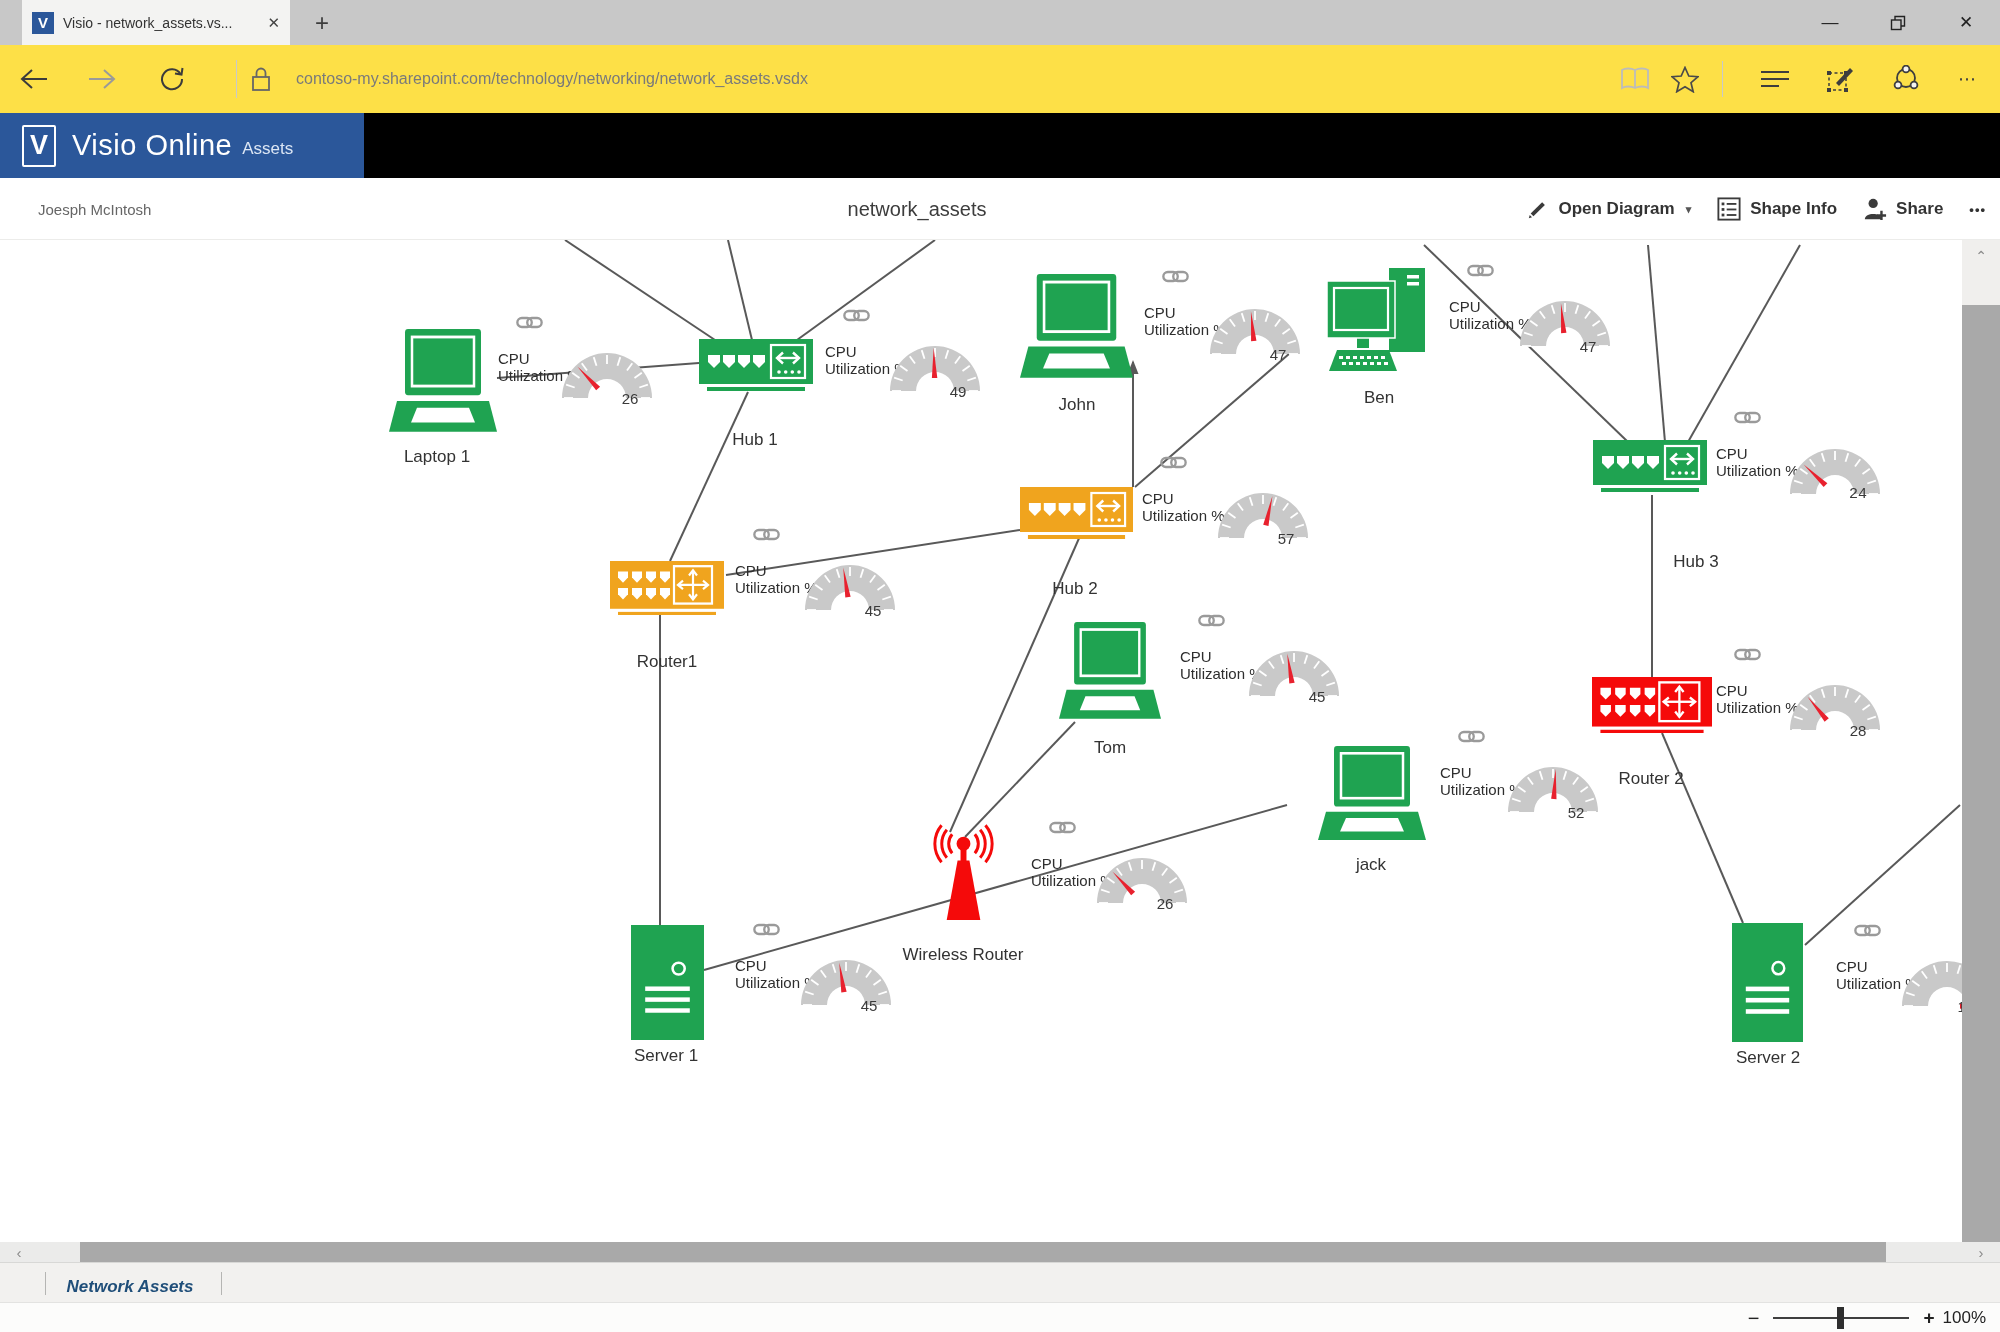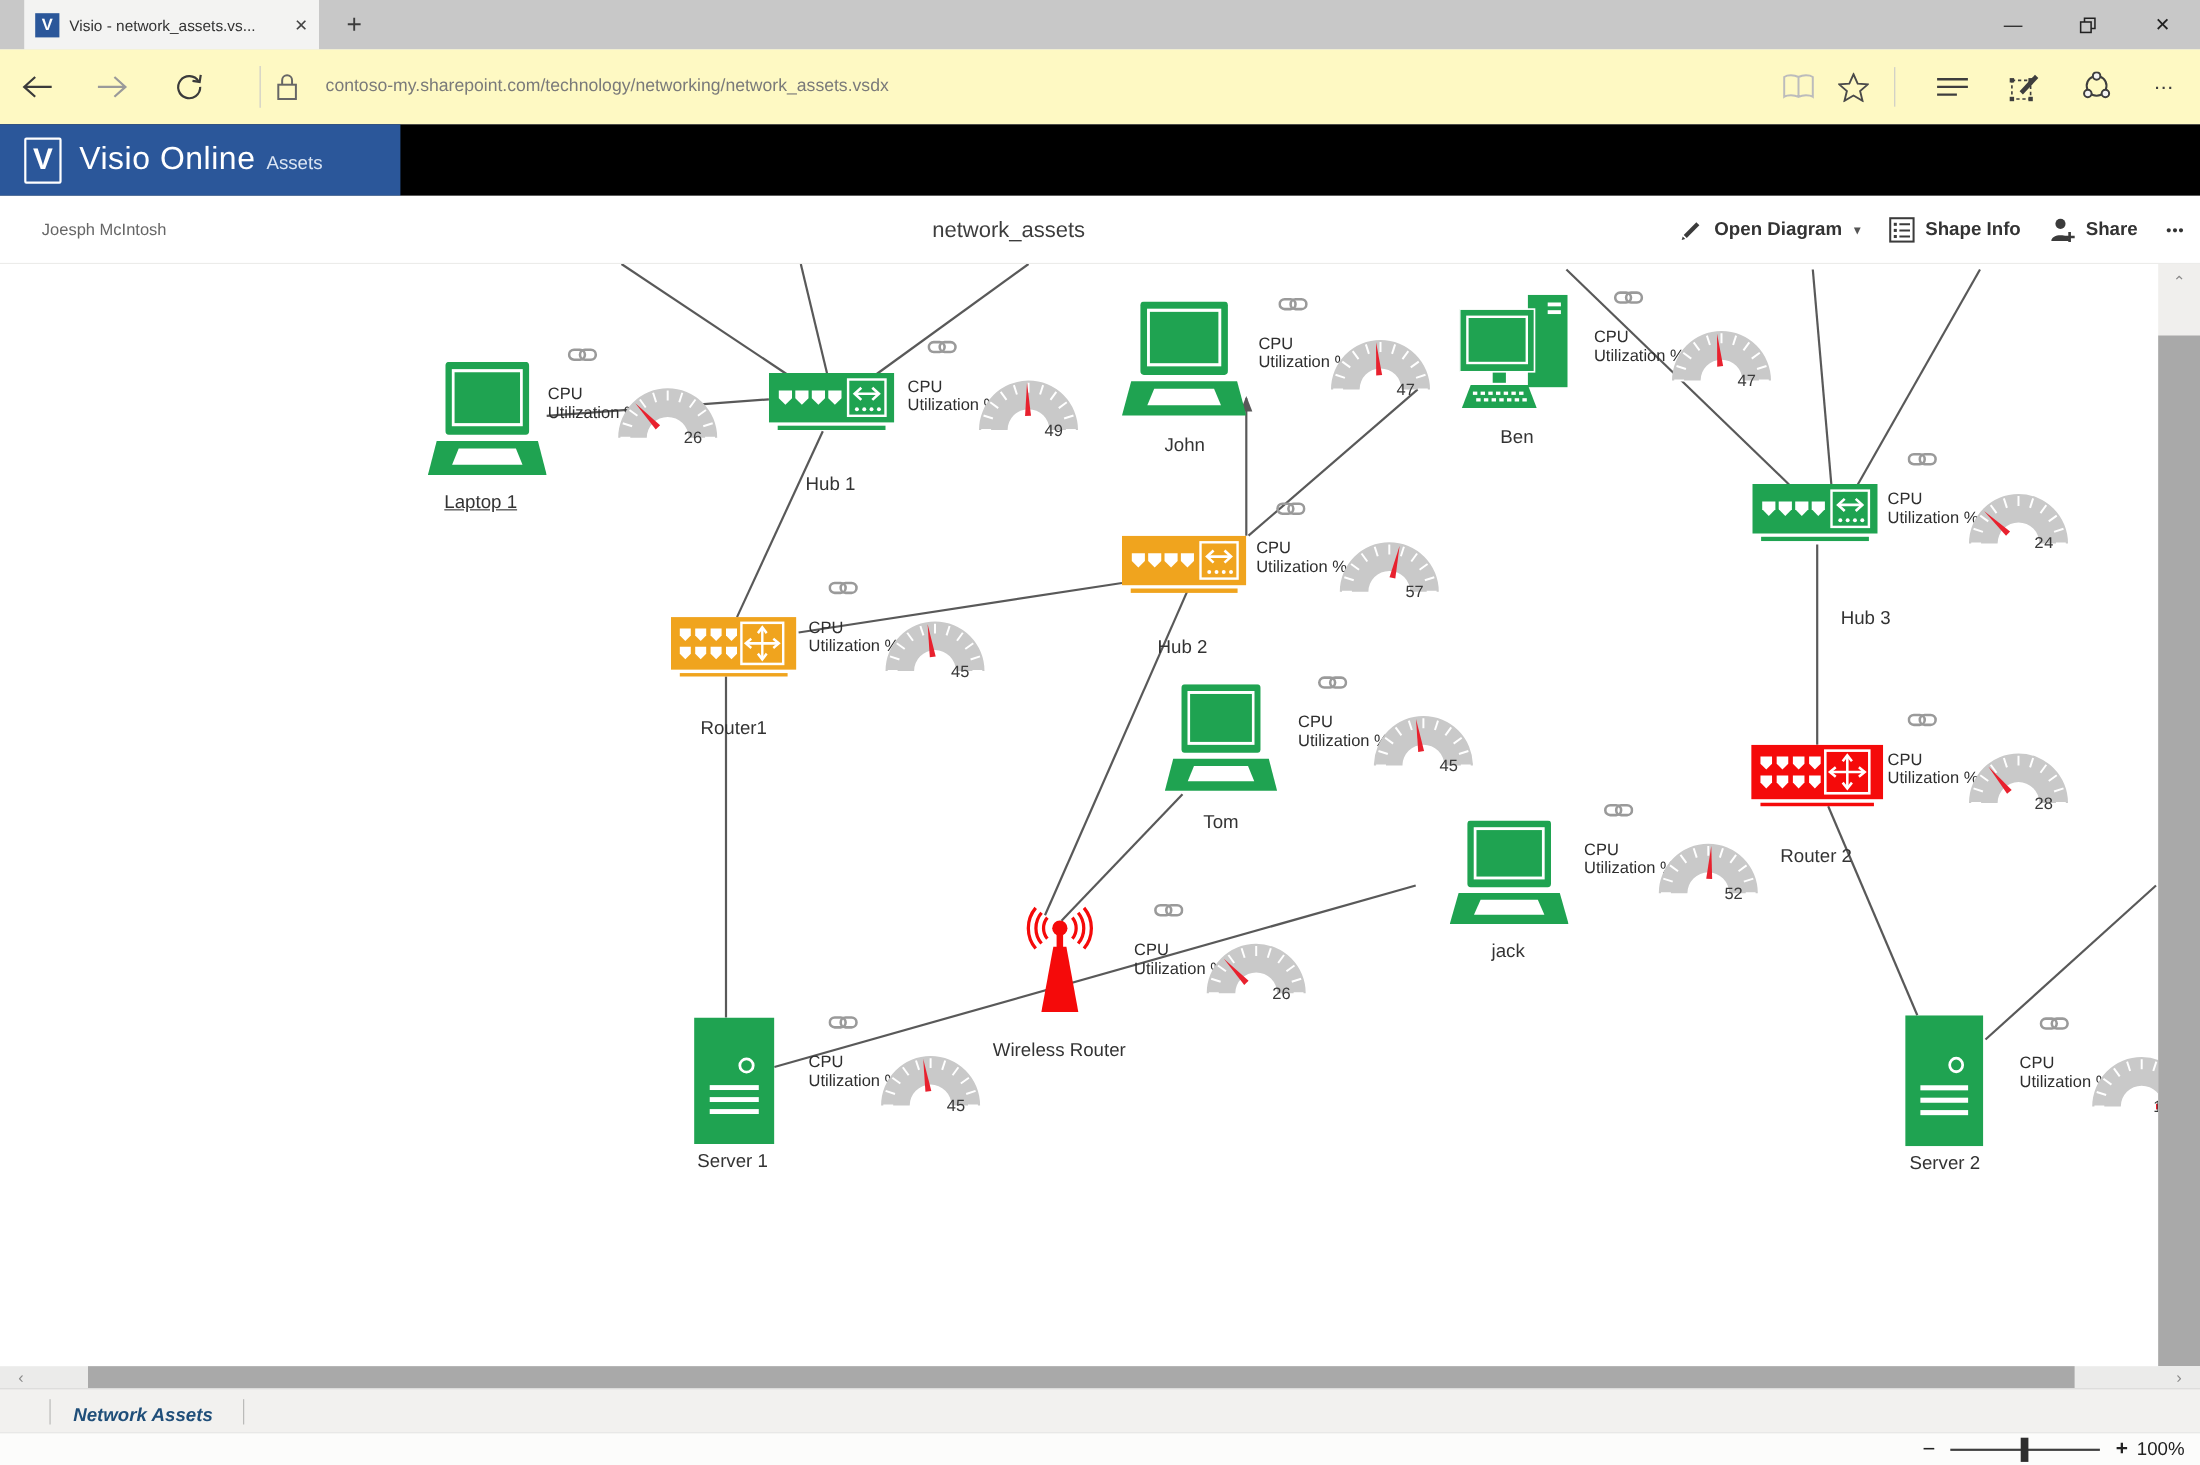--- a/index.html
+++ b/index.html
@@ -13,21 +13,21 @@
   #tab-favicon { width:22px; height:22px; background:#2b579a; color:#fff; font-weight:bold;
     font-size:15px; display:flex; align-items:center; justify-content:center; flex:0 0 auto; }
   #tab-title { font-size:14px; color:#333; margin-left:9px; white-space:nowrap; overflow:hidden; flex:1 1 auto; }
   #tab-close { font-size:15px; color:#444; margin-left:8px; flex:0 0 auto; cursor:default; }
   #new-tab { position:absolute; left:300px; top:0; width:44px; height:45px; color:#3c3c3c;
     font-size:24px; font-weight:300; display:flex; align-items:center; justify-content:center; }
   .winbtn { position:absolute; top:0; width:62px; height:45px; display:flex; align-items:center;
     justify-content:center; color:#222; font-size:17px; }
 
   
-  #navbar { position:absolute; left:0; top:45px; width:2000px; height:68px; background:#fef9c3; }
+  #navbar { position:absolute; left:0; top:45px; width:2000px; height:68px; background:#fde047; }
   .navico { position:absolute; top:0; height:68px; display:flex; align-items:center; justify-content:center; }
   #url-text { position:absolute; left:296px; top:0; height:68px; display:flex; align-items:center;
     font-size:16px; color:#7a7a7a; }
   .vdiv { position:absolute; background:#c9c9c9; width:1px; }
 
   
   #vheader { position:absolute; left:0; top:113px; width:2000px; height:65px; background:#000; }
   #vheader-blue { position:absolute; left:0; top:0; width:364px; height:65px; background:#2b579a;
     display:flex; align-items:center; }
   #vlogo { width:34px; height:42px; margin-left:22px; border:2px solid #fff; border-radius:2px;
@@ -231,21 +231,21 @@
       <line x1="1652" y1="255" x2="1652" y2="437" stroke="#595959" stroke-width="2"></line>
       <line x1="1662" y1="493" x2="1743" y2="683" stroke="#595959" stroke-width="2"></line>
       <line x1="1960" y1="565" x2="1805" y2="705" stroke="#595959" stroke-width="2"></line>
     </svg>
 <svg viewBox="0 0 108 92" preserveAspectRatio="none" width="108" height="105" style="position: absolute; left: 389px; top: 89px;">
       <rect x="16" y="0" width="76" height="58" rx="3" fill="#1fa351"></rect>
       <rect x="23" y="7" width="62" height="43" fill="none" stroke="#fff" stroke-width="2.5"></rect>
       <polygon points="8,63 100,63 108,90 0,90" fill="#1fa351"></polygon>
       <polygon points="28,69 80,69 86,82 22,82" fill="#fff"></polygon>
     </svg>
-    <div class="node-label" style="left: 437px; top: 207px; text-decoration: underline;">Laptop 1</div>
+    <div class="node-label" style="left: 437px; top: 207px;">Laptop 1</div>
     <svg viewBox="0 0 30 16" width="27" height="15" style="position: absolute; left: 516px; top: 75px;">
       <rect x="1.5" y="3" width="16" height="10" rx="5" fill="none" stroke="#9a9a9a" stroke-width="2.6"></rect>
       <rect x="12.5" y="3" width="16" height="10" rx="5" fill="none" stroke="#9a9a9a" stroke-width="2.6"></rect>
     </svg>
     <div class="cpu-text" style="left: 498px; top: 110px;">
       <div>CPU</div>
       <div>Utilization %</div>
     </div>
     <svg viewBox="0 0 95 62" width="95" height="62" style="position: absolute; left: 560px; top: 100px;">
       <path d="M 2 58 A 45 45 0 0 1 92 58 L 66 58 A 19 19 0 0 0 28 58 Z" fill="#c9c9c9"></path>

